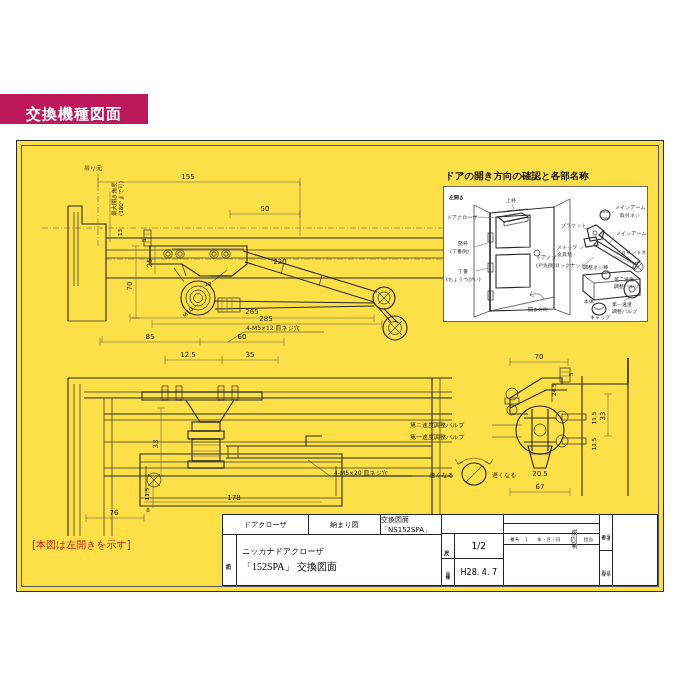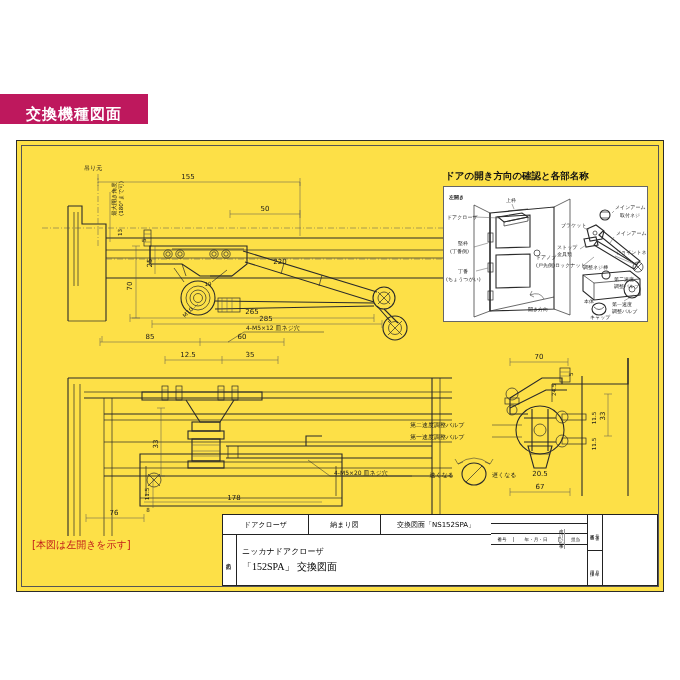--- a/index.html
+++ b/index.html
@@ -444,20 +444,35 @@
           <div class="tb-cell tb-v center" style="width:14px">
             <span class="vert">図名</span>
           </div>
           <div class="tb-cell pad" style="flex:1;flex-direction:column;align-items:flex-start;justify-content:center;line-height:1.7">
             <span style="font-size:8px">ニッカナドアクローザ</span>
             <span style="font-size:10px">「152SPA」 交換図面</span>
           </div>
         </div>
       </div>
 
+      <div id="tb-mid" class="tb-v" style="border-left:1px solid #222">
+        <div class="tb-cell tb-h" style="height:19px"></div>
+        <div class="tb-cell tb-h" style="height:25px">
+          <div class="tb-cell tb-v center" style="width:13px;height:100%">
+            <span class="vert">尺度</span>
+          </div>
+          <div class="tb-cell center" style="flex:1;font-size:9px">1/2</div>
+        </div>
+        <div class="tb-cell" style="flex:1">
+          <div class="tb-cell tb-v center" style="width:13px;height:100%">
+            <span class="vert" style="font-size:4.4px">作成年月日</span>
+          </div>
+          <div class="tb-cell center" style="flex:1;font-size:8px">H28. 4. 7</div>
+        </div>
+      </div>
 
       <div id="tb-right">
         <div style="display:flex;flex:1;flex-direction:column">
           <div class="tb-h" style="height:8px;border-bottom:1px solid #222"></div>
           <div class="tb-h" style="height:9px;border-bottom:1px solid #222"></div>
           <div class="tb-cell tb-h" style="height:11px;font-size:4.6px;border-bottom:1px solid #222">
             <span style="width:22px;text-align:center;border-right:1px solid #999">番号</span>
             <span style="width:44px;text-align:center;border-right:1px solid #999">年・月・日</span>
             <span style="flex:1;text-align:center;border-right:1px solid #999">改 訂 記 事</span>
             <span style="width:22px;text-align:center">担当</span>

